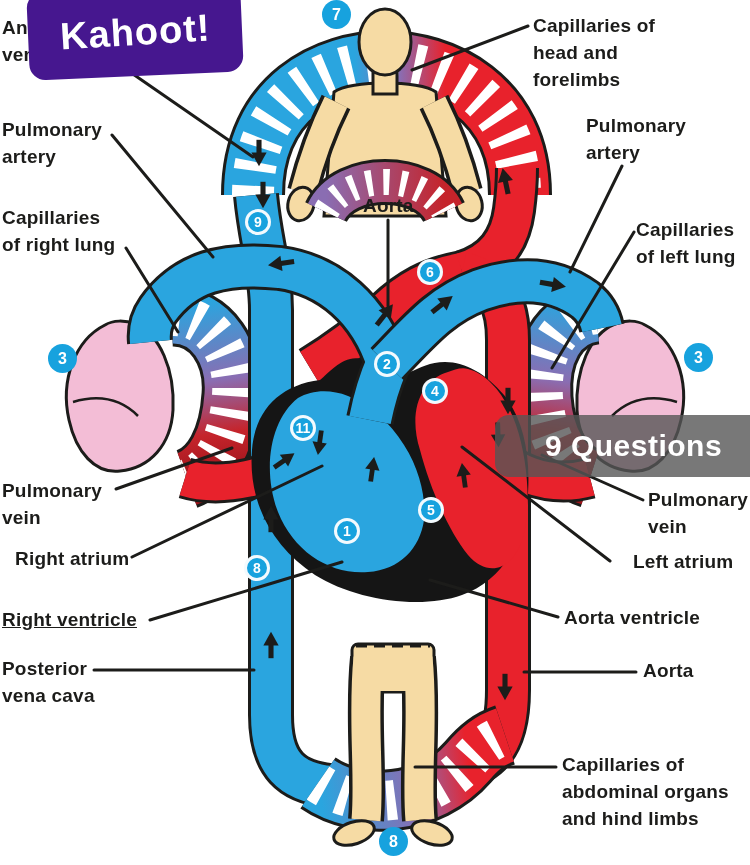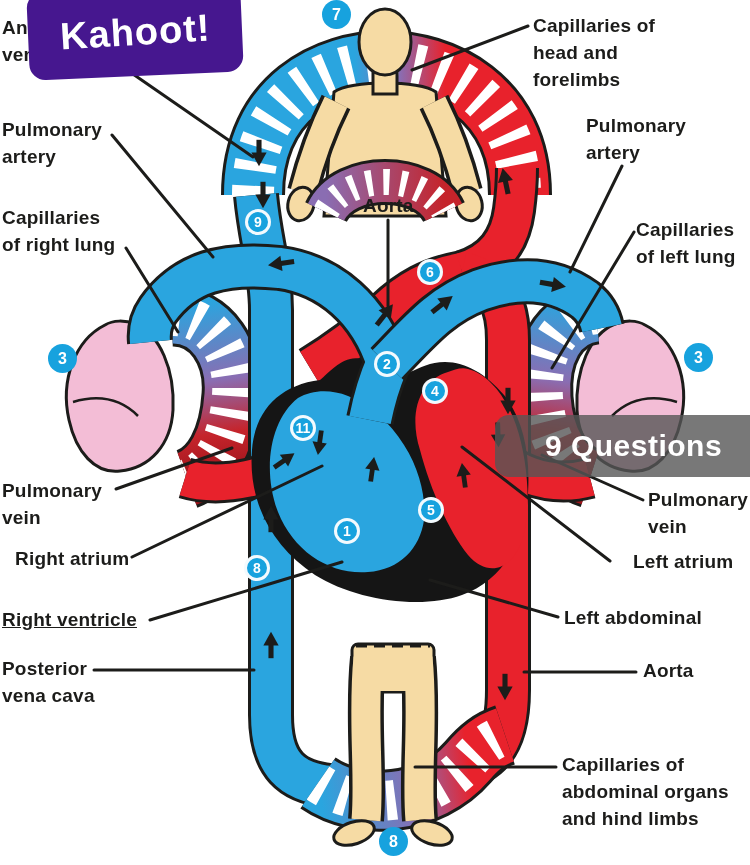--- a/index.html
+++ b/index.html
@@ -218,21 +218,21 @@
 <div class="lbl" style="left:636px;top:216px;">Capillaries
 of left lung</div>
 <div class="lbl" style="left:363px;top:192px;">Aorta</div>
 <div class="lbl" style="left:2px;top:477px;">Pulmonary
 vein</div>
 <div class="lbl" style="left:648px;top:486px;">Pulmonary
 vein</div>
 <div class="lbl" style="left:15px;top:545px;">Right atrium</div>
 <div class="lbl" style="left:613px;top:548px;margin-left:20px;">Left atrium</div>
 <div class="lbl" style="left:2px;top:606px;text-decoration:underline;">Right ventricle</div>
-<div class="lbl" style="left:564px;top:604px;">Left abdominal</div>
+<div class="lbl" style="left:564px;top:604px;">Aorta ventricle</div>
 <div class="lbl" style="left:2px;top:655px;">Posterior
 vena cava</div>
 <div class="lbl" style="left:643px;top:657px;">Aorta</div>
 <div class="lbl" style="left:562px;top:751px;">Capillaries of
 abdominal organs
 and hind limbs</div>
 
 <div class="chip solid" style="left:322px;top:0px;">7</div>
 <div class="chip ring" style="left:245px;top:209px;">9</div>
 <div class="chip ring" style="left:417px;top:259px;">6</div>

